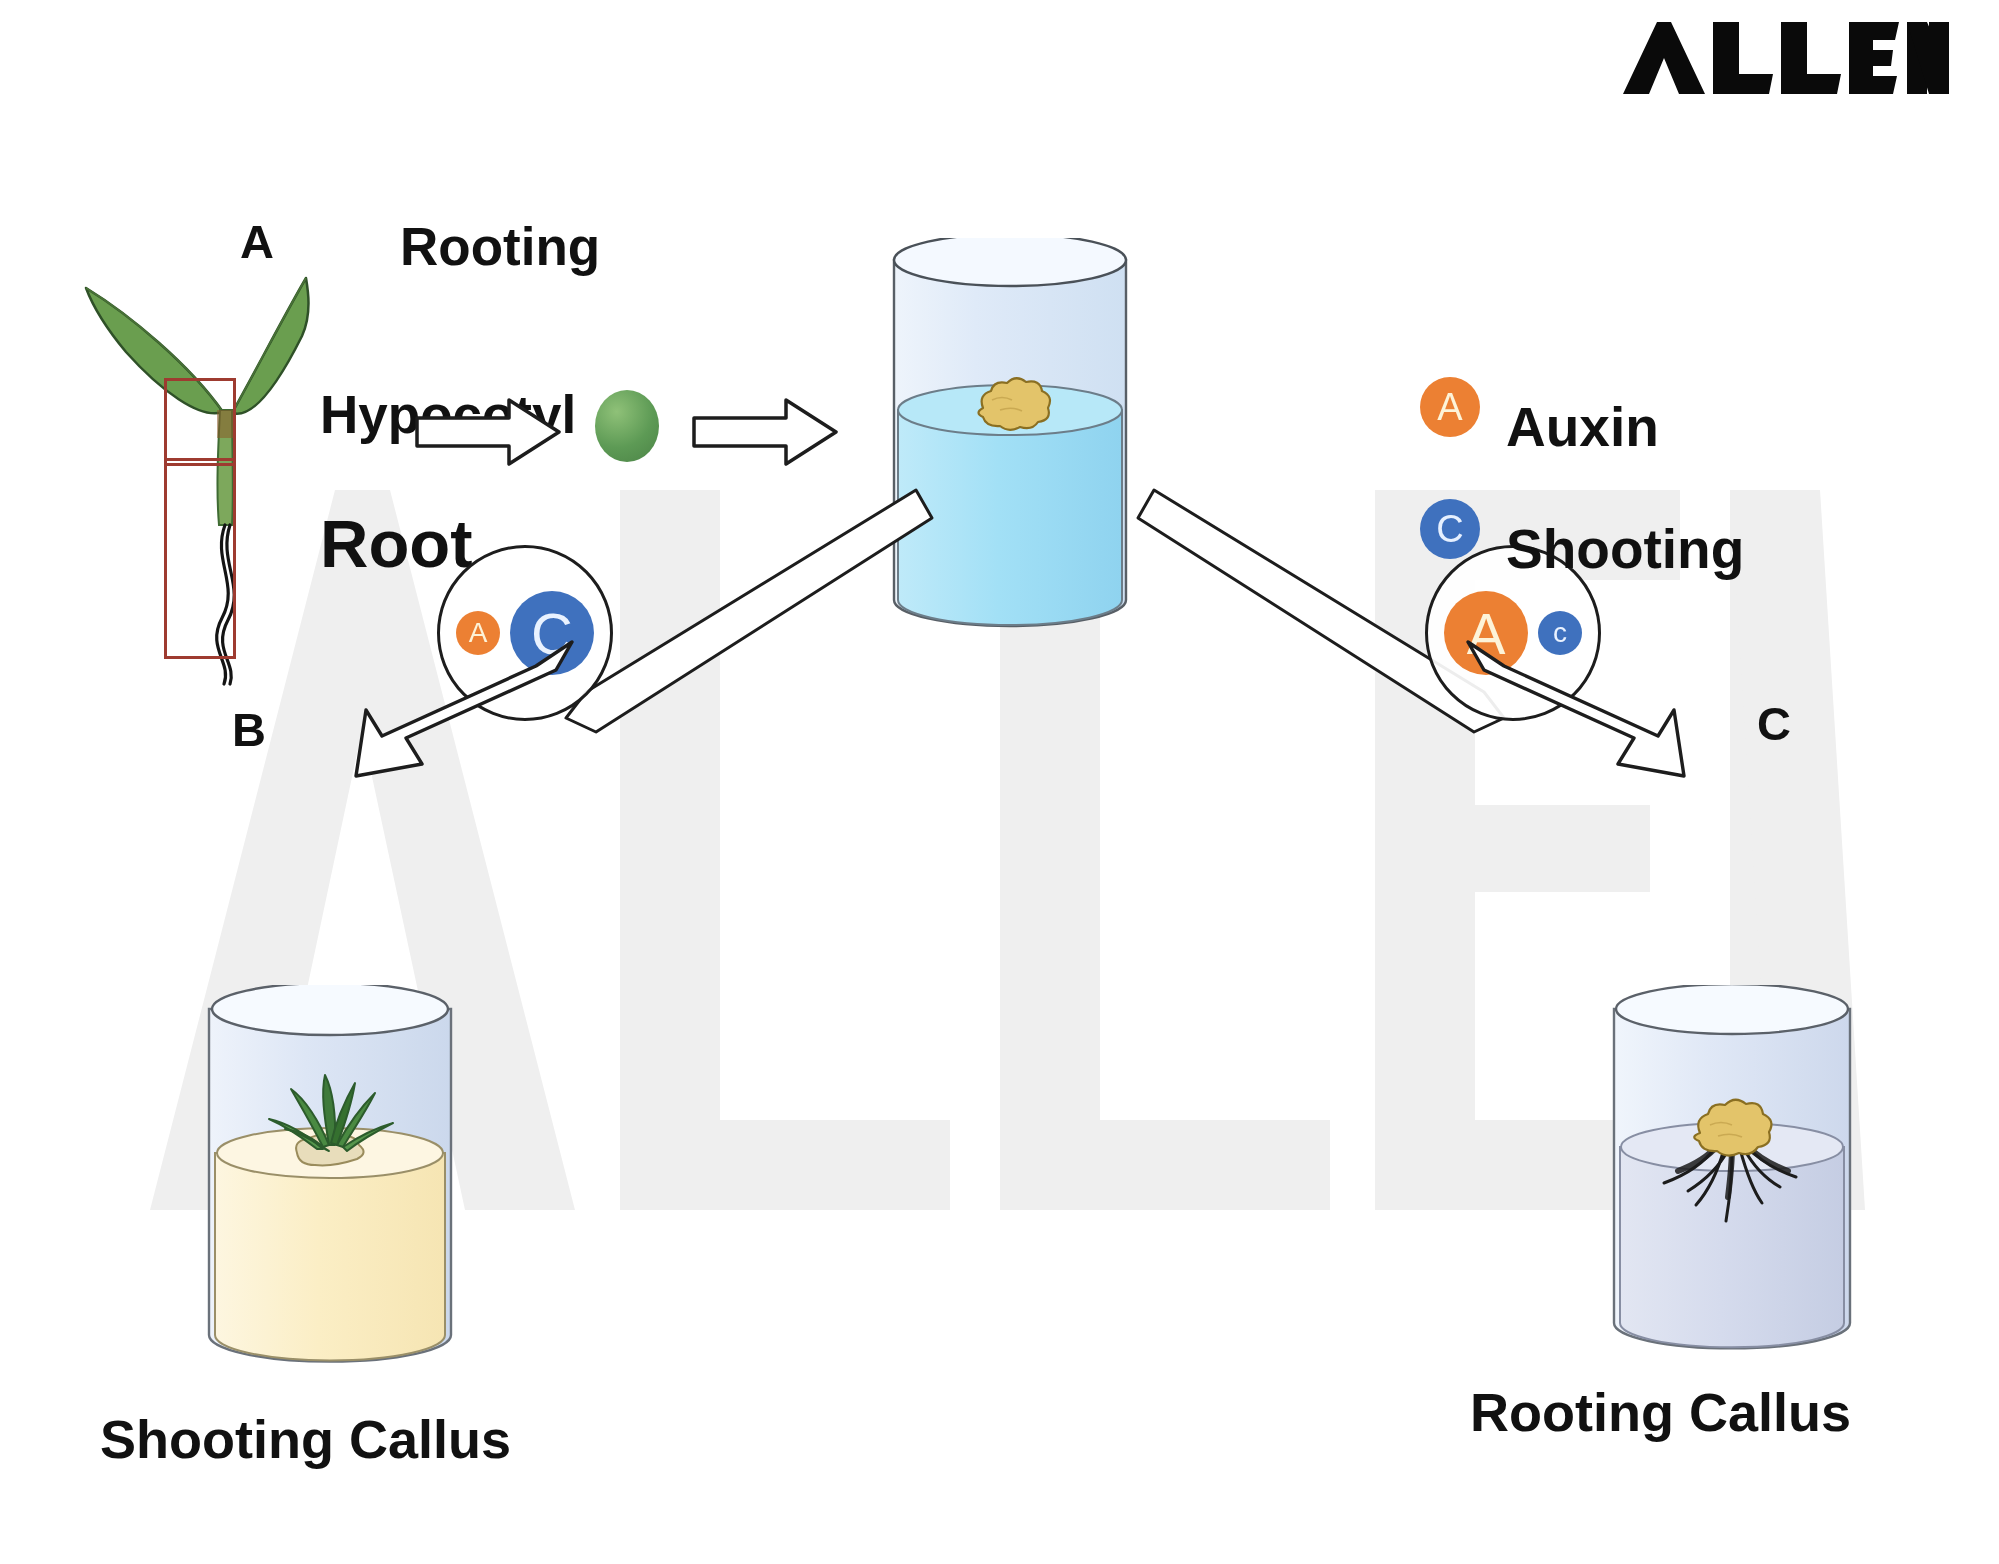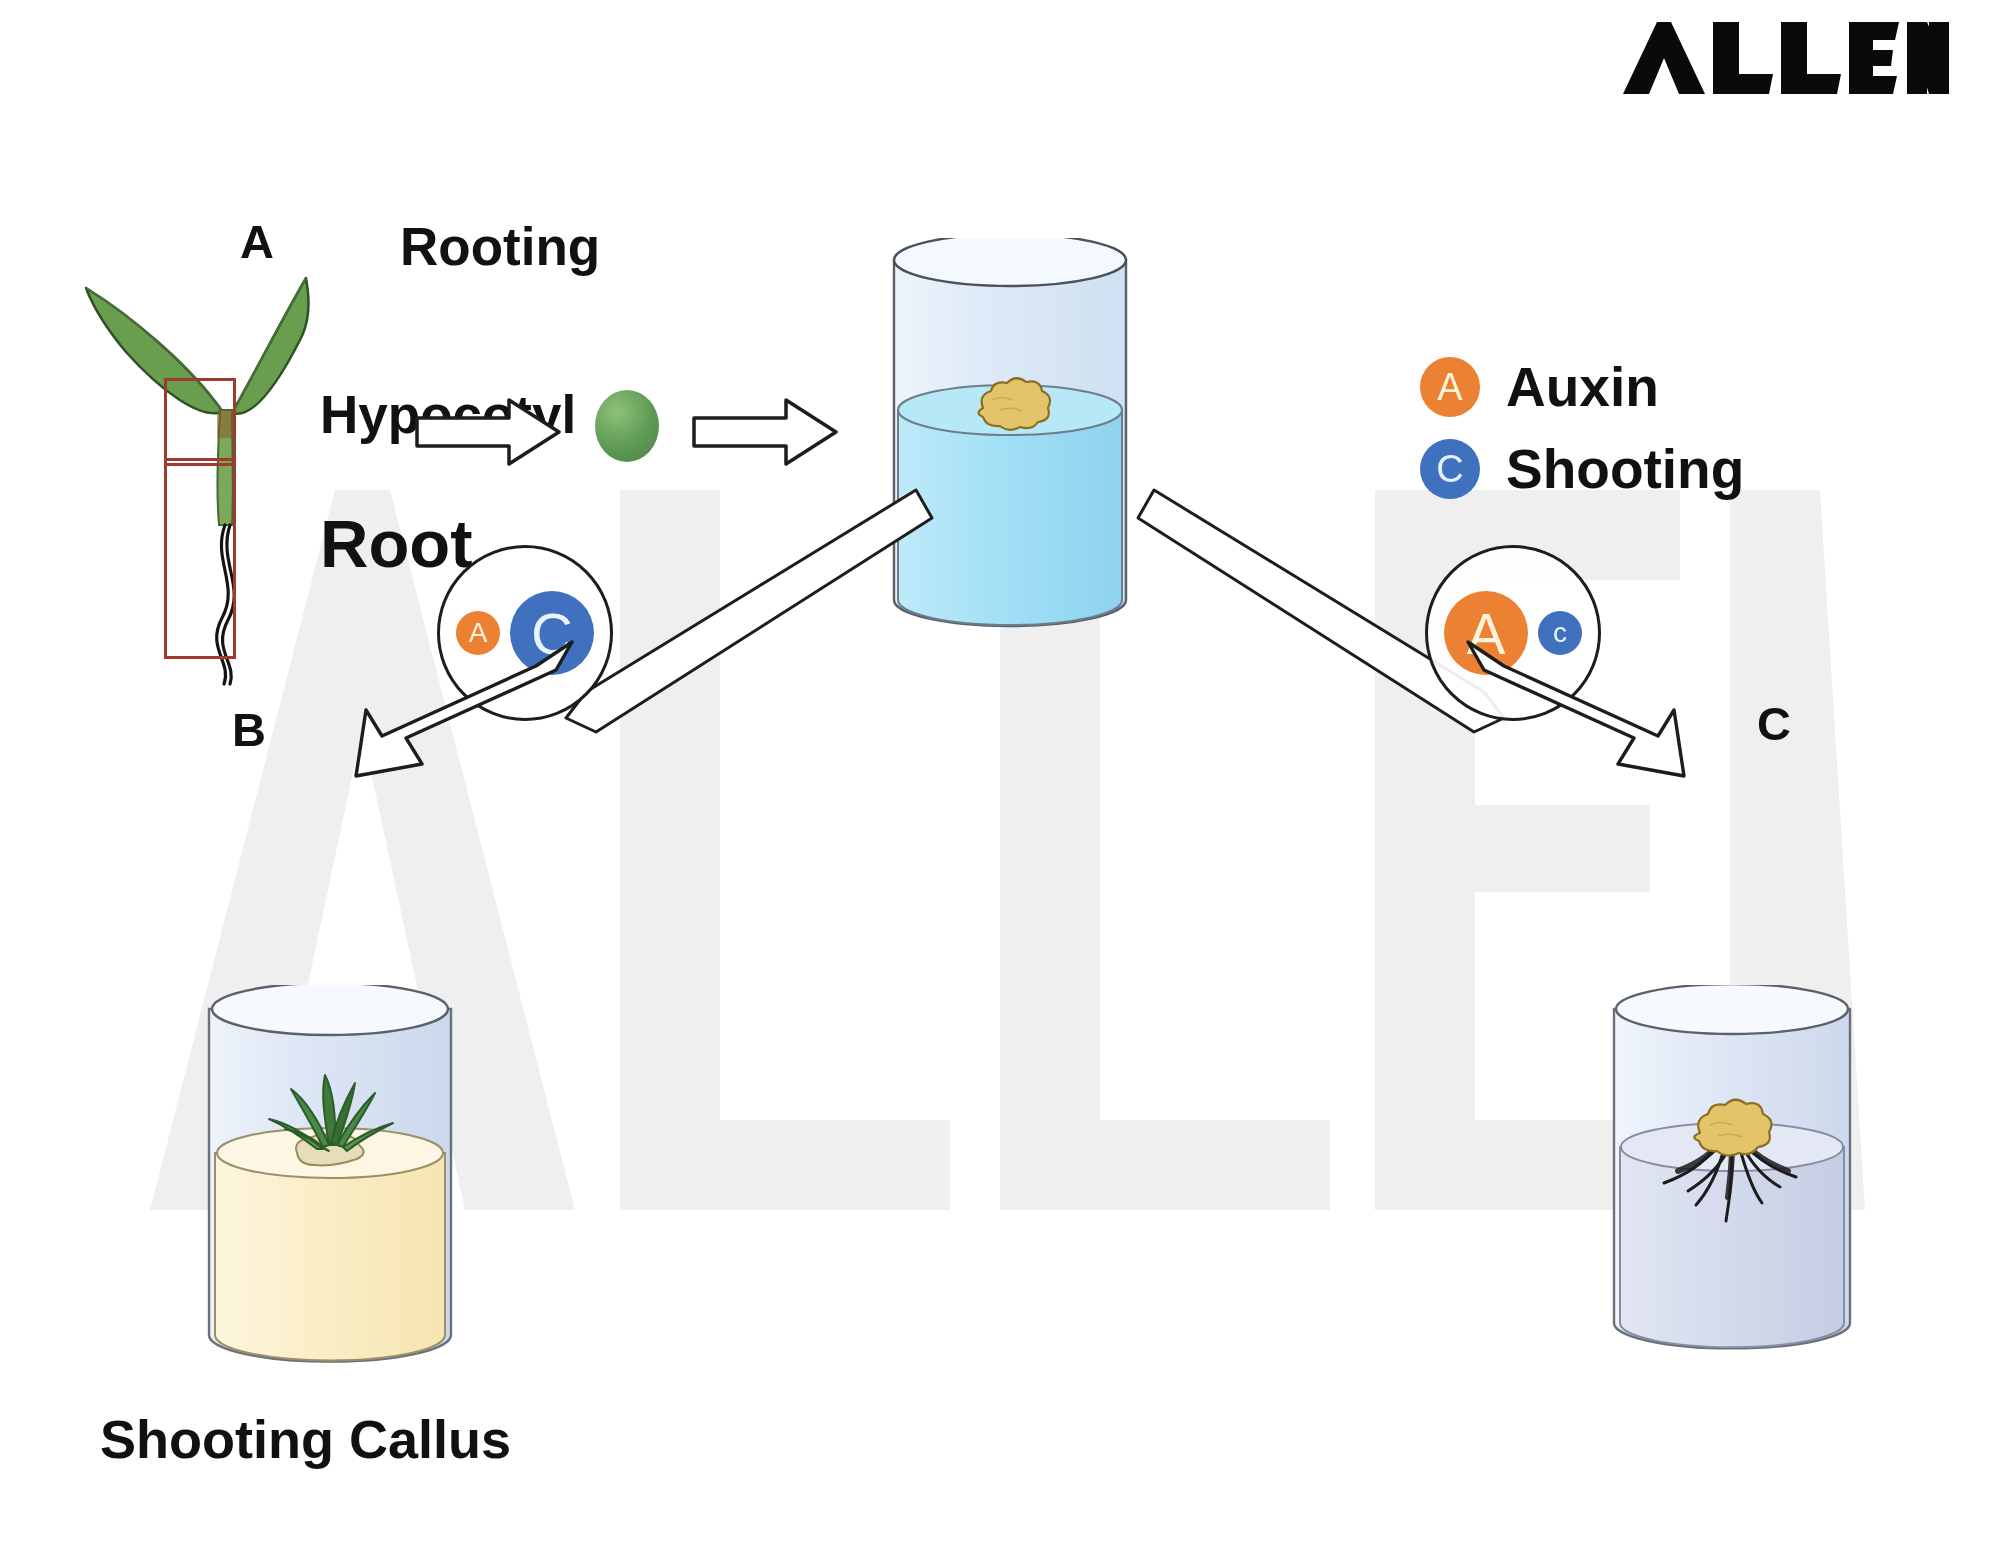--- a/index.html
+++ b/index.html
@@ -79,20 +79,21 @@
     margin-right: 26px;
     flex: none;
   }
   .legend-badge.auxin    { background: #ec8033; color: #fdf3d8; }
   .legend-badge.cytokinin{ background: #3f71be; color: #e6f0ff; }
   .legend-text {
     font-size: 55px;
     font-weight: bold;
     color: #111111;
     white-space: nowrap;
+    margin-top: 40px;
   }
 
   
   .ratio-circle {
     position: absolute;
     border-radius: 50%;
     background: rgba(255,255,255,0.92);
     border: 3px solid #1d1d1d;
     display: flex;
     align-items: center;
@@ -306,20 +307,21 @@
       <path d="M118 160 C 108 172, 94 180, 78 186"></path>
       <path d="M146 160 C 158 172, 172 180, 188 186"></path>
       <path d="M132 162 C 132 180, 130 196, 128 212"></path>
     </g>
 
     <path d="M100 148 q-6 -14 8 -19 q3 -12 17 -9 q10 -10 21 -1 q15 -4 17 10 q13 6 6 18 q4 13 -11 15 q-7 10 -19 6 q-12 6 -22 -2 q-15 1 -18 -10 q-10 -4 1 -8 Z" fill="#e3c46a" stroke="#8a6f22" stroke-width="2.2" stroke-linejoin="round"></path>
     <path d="M110 140 q11 -5 22 0 M118 151 q13 -4 24 1" fill="none" stroke="#c3a24c" stroke-width="1.6" opacity="0.8"></path>
   </svg>
 
   <div class="lbl" id="caption-shooting">Shooting Callus</div>
+  <div class="lbl" id="caption-rooting">Rooting Callus</div>
 
   <div id="legend">
     <div class="legend-row">
       <div class="legend-badge auxin">A</div>
       <div class="legend-text">Auxin</div>
     </div>
     <div class="legend-row">
       <div class="legend-badge cytokinin">C</div>
       <div class="legend-text">Shooting</div>
     </div>

